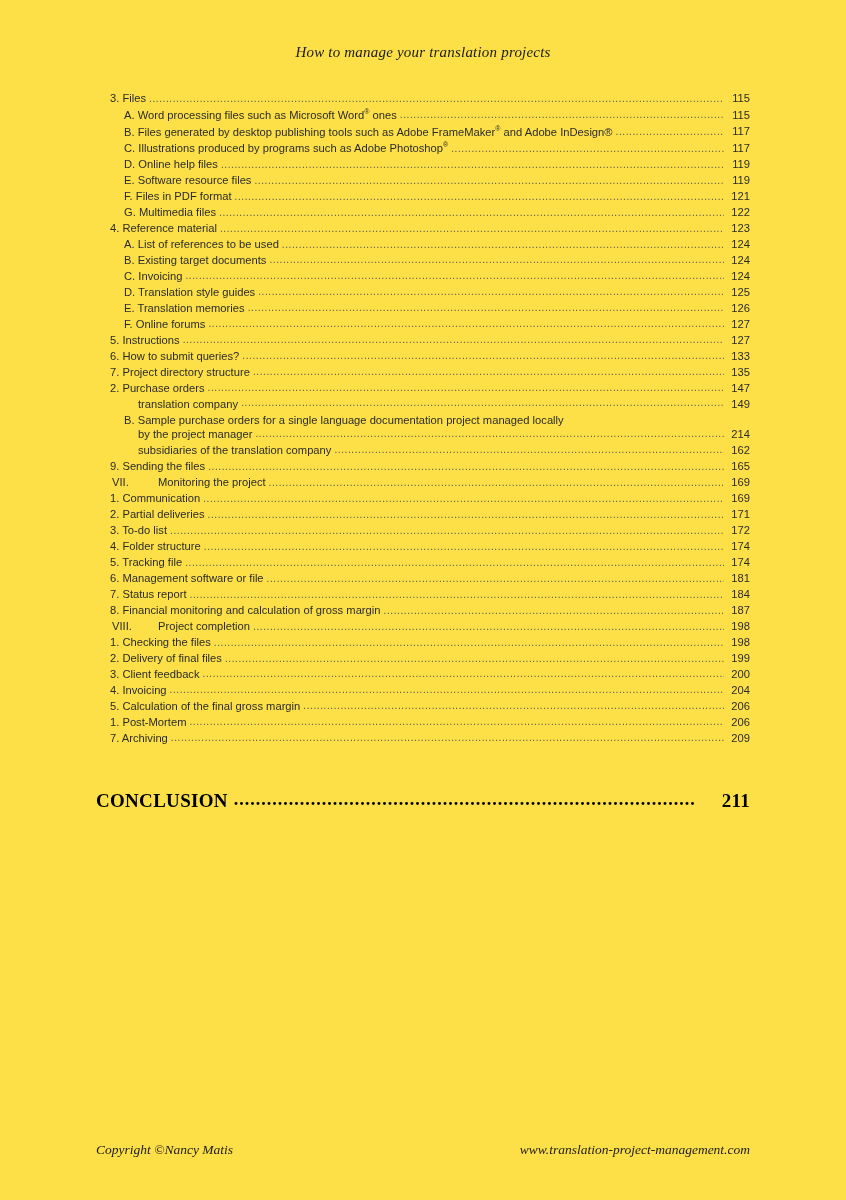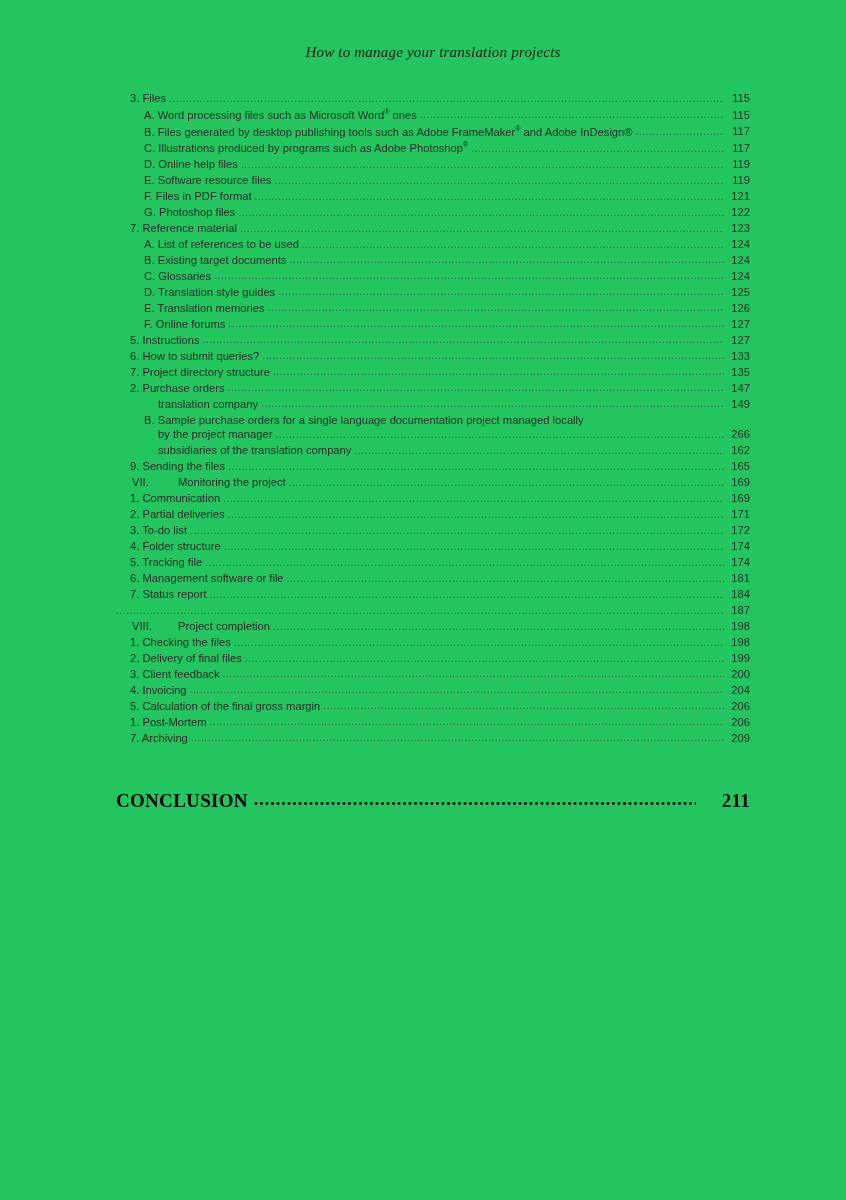--- a/index.html
+++ b/index.html
@@ -12,23 +12,22 @@
     height: 1200px;
     font-family: "Liberation Sans", sans-serif;
     color: #1a1a1a;
     position: relative;
     overflow: hidden;
   }
   .page {
     position: relative;
     width: 846px;
     height: 1200px;
-    background: #22c55e;
+    background: #fde047;
     box-sizing: border-box;
-    padding-left: 20px;
   }
   .header {
     text-align: center;
     font-family: "Liberation Serif", serif;
     font-style: italic;
     font-size: 15px;
     color: #1a1a1a;
     padding-top: 44px;
     letter-spacing: 0.2px;
   }
@@ -81,21 +80,21 @@
   .entry.wrap {
     display: block;
     white-space: normal;
   }
   .entry.wrap .line1 {
     display: block;
     padding-left: 28px;
   }
   .entry.wrap .line2row {
     display: flex;
-    align-items: flex-end;
+    align-items: center;
     white-space: nowrap;
   }
   .entry.wrap .line2row .label {
     padding-left: 42px;
   }
   .sup {
     font-size: 7px;
     vertical-align: super;
   }
   .conclusion {
@@ -173,41 +172,41 @@
         <span class="label">E. Software resource files</span>
         <span class="dots">................................................................................................................................................................................................................................................................................................................................................................................................................</span>
         <span class="page-no">119</span>
       </div>
       <div class="entry lvl-2">
         <span class="label">F. Files in PDF format</span>
         <span class="dots">................................................................................................................................................................................................................................................................................................................................................................................................................</span>
         <span class="page-no">121</span>
       </div>
       <div class="entry lvl-2">
-        <span class="label">G. Photoshop files</span>
+        <span class="label">G. Multimedia files</span>
         <span class="dots">................................................................................................................................................................................................................................................................................................................................................................................................................</span>
         <span class="page-no">122</span>
       </div>
       <div class="entry lvl-1">
-        <span class="label">7. Reference material</span>
+        <span class="label">4. Reference material</span>
         <span class="dots">................................................................................................................................................................................................................................................................................................................................................................................................................</span>
         <span class="page-no">123</span>
       </div>
       <div class="entry lvl-2">
         <span class="label">A. List of references to be used</span>
         <span class="dots">................................................................................................................................................................................................................................................................................................................................................................................................................</span>
         <span class="page-no">124</span>
       </div>
       <div class="entry lvl-2">
         <span class="label">B. Existing target documents</span>
         <span class="dots">................................................................................................................................................................................................................................................................................................................................................................................................................</span>
         <span class="page-no">124</span>
       </div>
       <div class="entry lvl-2">
-        <span class="label">C. Glossaries</span>
+        <span class="label">C. Invoicing</span>
         <span class="dots">................................................................................................................................................................................................................................................................................................................................................................................................................</span>
         <span class="page-no">124</span>
       </div>
       <div class="entry lvl-2">
         <span class="label">D. Translation style guides</span>
         <span class="dots">................................................................................................................................................................................................................................................................................................................................................................................................................</span>
         <span class="page-no">125</span>
       </div>
       <div class="entry lvl-2">
         <span class="label">E. Translation memories</span>
@@ -244,21 +243,21 @@
           <span class="label">translation company</span>
           <span class="dots">................................................................................................................................................................................................................................................................................................................................................................................................................</span>
           <span class="page-no">149</span>
         </div>
       </div>
       <div class="entry lvl-2 wrap">
         <span class="line1">B. Sample purchase orders for a single language documentation project managed locally</span>
         <div class="line2row">
           <span class="label">by the project manager</span>
           <span class="dots">................................................................................................................................................................................................................................................................................................................................................................................................................</span>
-          <span class="page-no">266</span>
+          <span class="page-no">214</span>
         </div>
       </div>
       <div class="entry lvl-2 wrap">
         <div class="line2row">
           <span class="label">subsidiaries of the translation company</span>
           <span class="dots">................................................................................................................................................................................................................................................................................................................................................................................................................</span>
           <span class="page-no">162</span>
         </div>
       </div>
       <div class="entry lvl-1">
@@ -300,20 +299,21 @@
         <span class="label">6. Management software or file</span>
         <span class="dots">................................................................................................................................................................................................................................................................................................................................................................................................................</span>
         <span class="page-no">181</span>
       </div>
       <div class="entry lvl-1">
         <span class="label">7. Status report</span>
         <span class="dots">................................................................................................................................................................................................................................................................................................................................................................................................................</span>
         <span class="page-no">184</span>
       </div>
       <div class="entry lvl-1">
+        <span class="label">8. Financial monitoring and calculation of gross margin</span>
         <span class="dots">................................................................................................................................................................................................................................................................................................................................................................................................................</span>
         <span class="page-no">187</span>
       </div>
       <div class="entry lvl-roman">
         <span class="label"><span class="roman-num">VIII.</span>Project completion</span>
         <span class="dots">................................................................................................................................................................................................................................................................................................................................................................................................................</span>
         <span class="page-no">198</span>
       </div>
       <div class="entry lvl-1">
         <span class="label">1. Checking the files</span>
@@ -351,14 +351,18 @@
         <span class="page-no">209</span>
       </div>
     </div>
 
   <div class="conclusion">
     <span class="c-label">CONCLUSION</span>
     <span class="c-dots">............................................................................................................................................................................................................................................................................................................</span>
     <span class="c-page">211</span>
   </div>
 
+  <div class="footer">
+    <span>Copyright ©Nancy Matis</span>
+    <span>www.translation-project-management.com</span>
+  </div>
 
 </div>
 
 </body></html>

